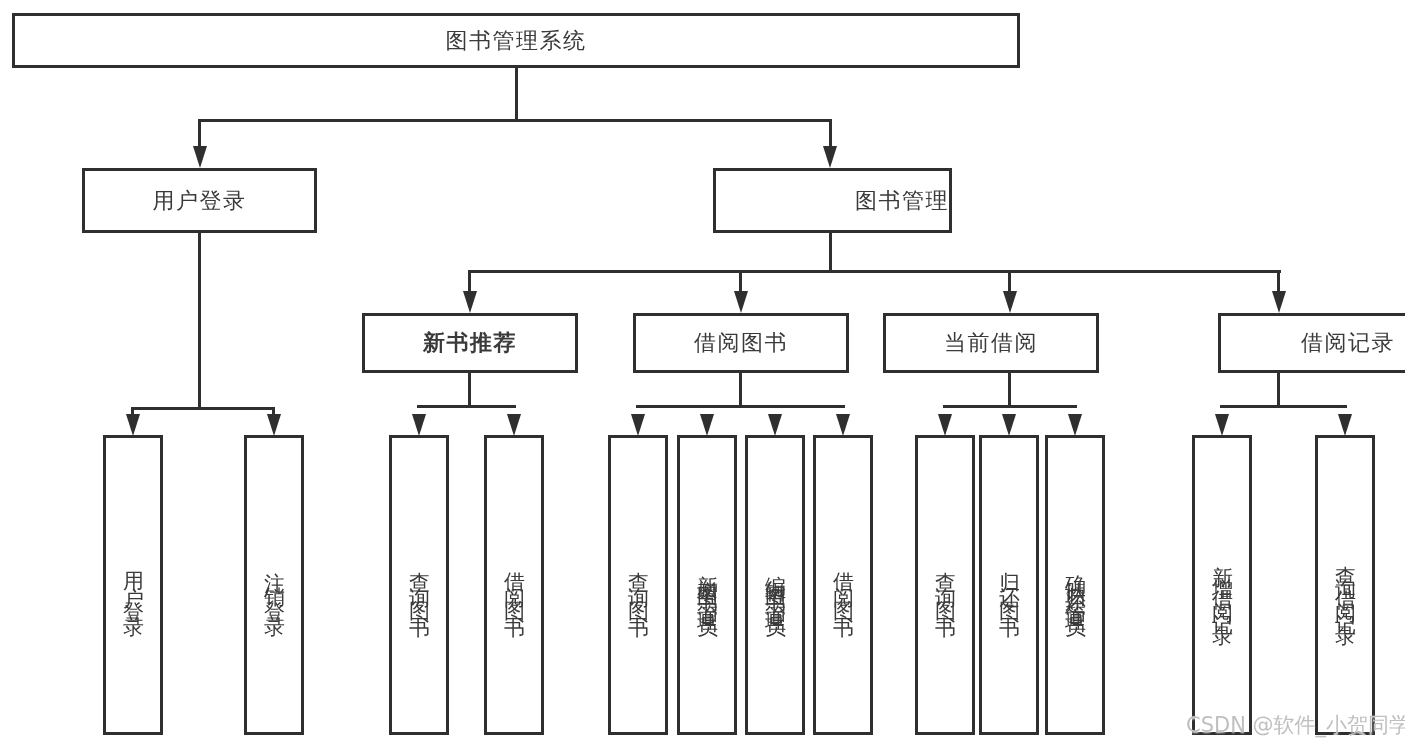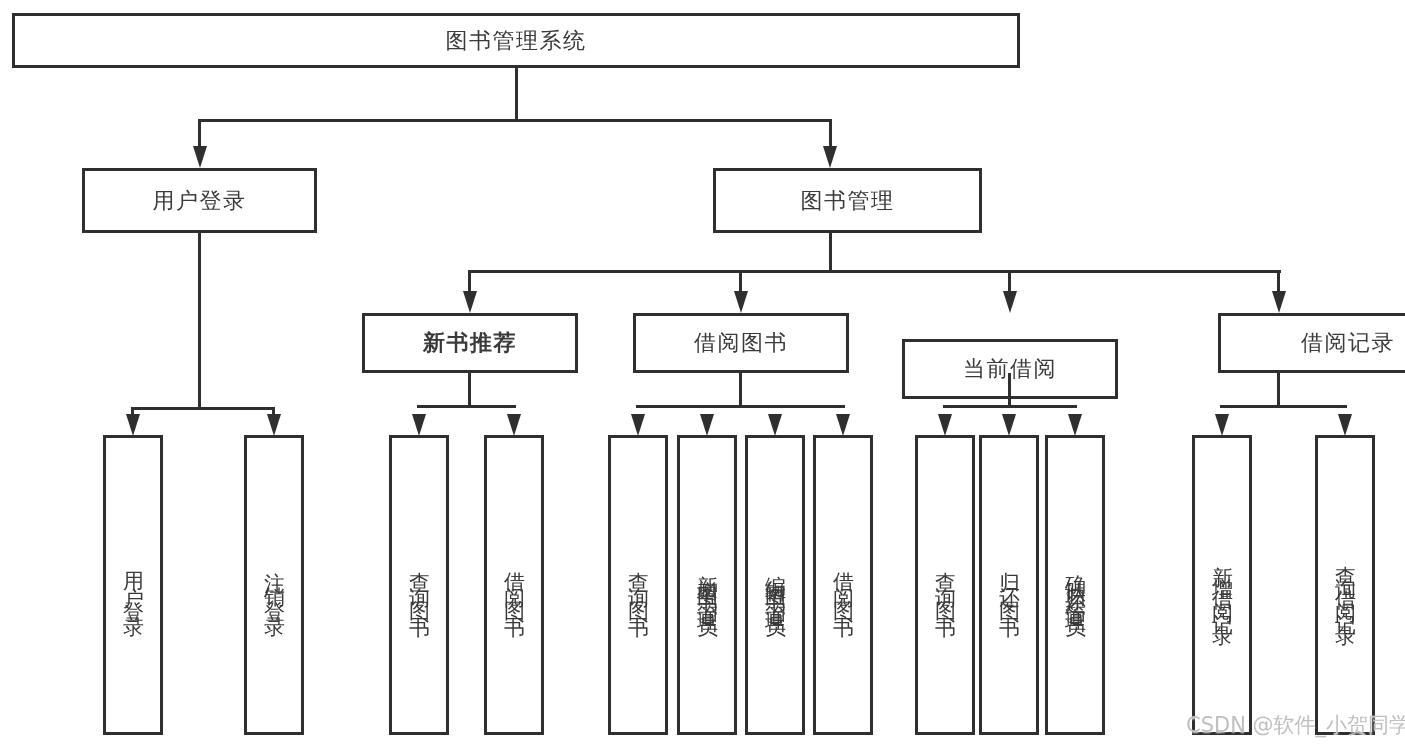--- a/index.html
+++ b/index.html
@@ -8,23 +8,23 @@
     font-family:"DejaVu Sans","Liberation Sans",sans-serif;color:var(--text,#3a3a3a);
     overflow:hidden;
   }
   .box{
     position:absolute;box-sizing:border-box;border:3px solid var(--line,#2f2f2f);
     background:#fff;display:flex;align-items:center;justify-content:center;
   }
   .hlabel{font-size:22px;letter-spacing:1.5px;white-space:nowrap;}
   .root-box{left:12px;top:13px;width:1008px;height:55px;text-align:right;}
   .l2a{left:82px;top:168px;width:235px;height:65px;}
-  .l2b{left:713px;top:168px;width:269px;height:65px;}
+  .l2b{left:713px;top:168px;width:239px;height:65px;justify-content:flex-end;}
   .l3{top:313px;width:216px;height:60px;}
-  .l3-0{left:362px;font-weight:bold;} .l3-1{left:633px;} .l3-2{left:902px;margin-top:26px;} .l3-3{left:1218px;padding-left:44px;}
+  .l3-0{left:362px;font-weight:bold;} .l3-1{left:633px;} .l3-2{left:883px;} .l3-3{left:1218px;padding-left:44px;}
   .vbox{top:435px;width:60px;height:300px;}
   .vtext{
     writing-mode:vertical-rl;text-orientation:mixed;
     font-size:21px;line-height:1.1;white-space:nowrap;
   }
   .sp-l{letter-spacing:15px;}
   .sp-m{letter-spacing:12px;}
   .sp-s{letter-spacing:6px;}
   .line{position:absolute;background:var(--line,#2f2f2f);}
   .arrow{

